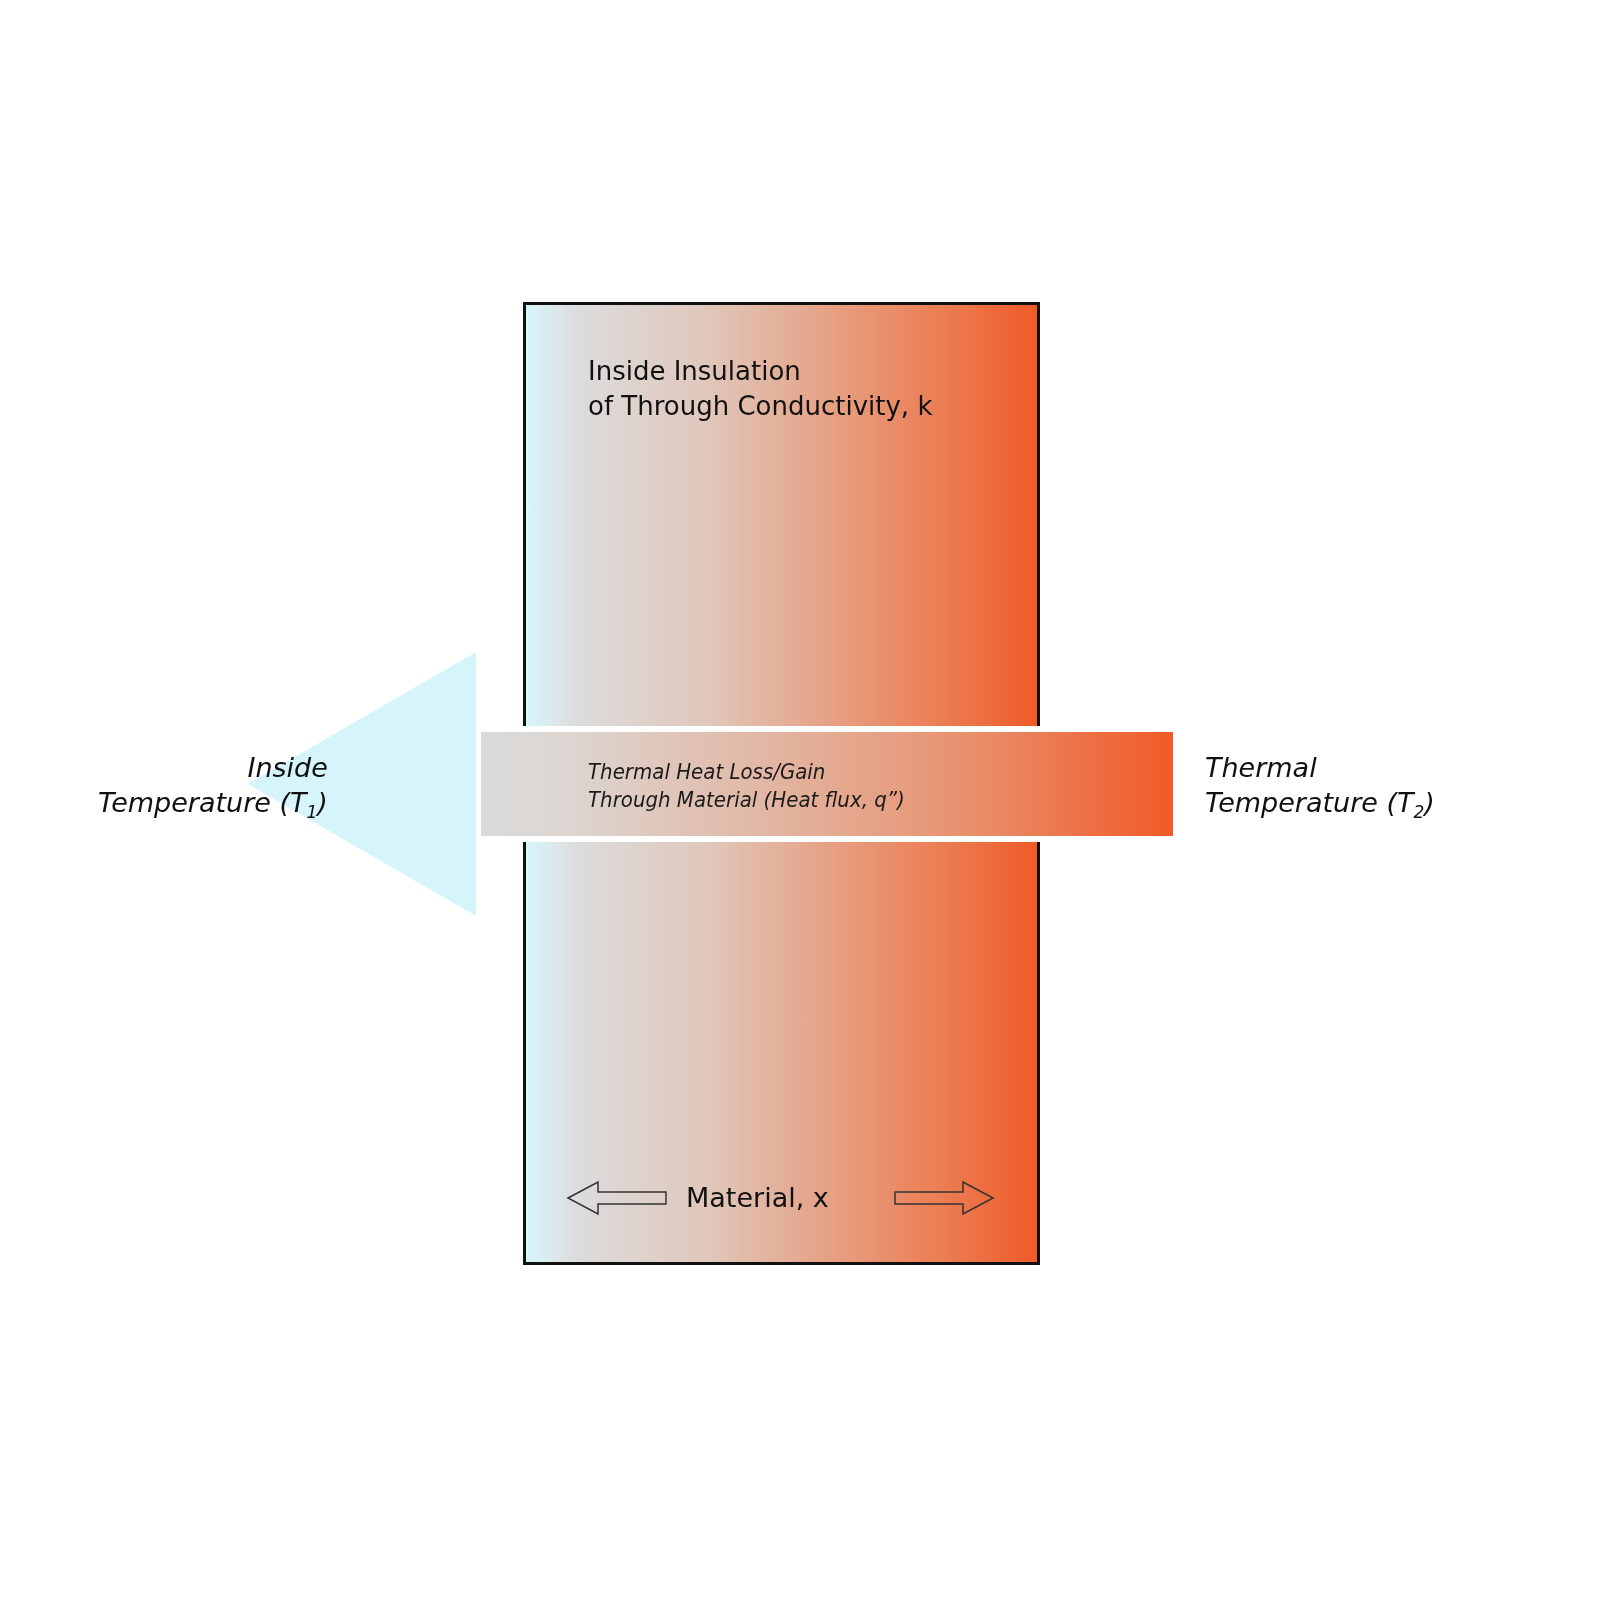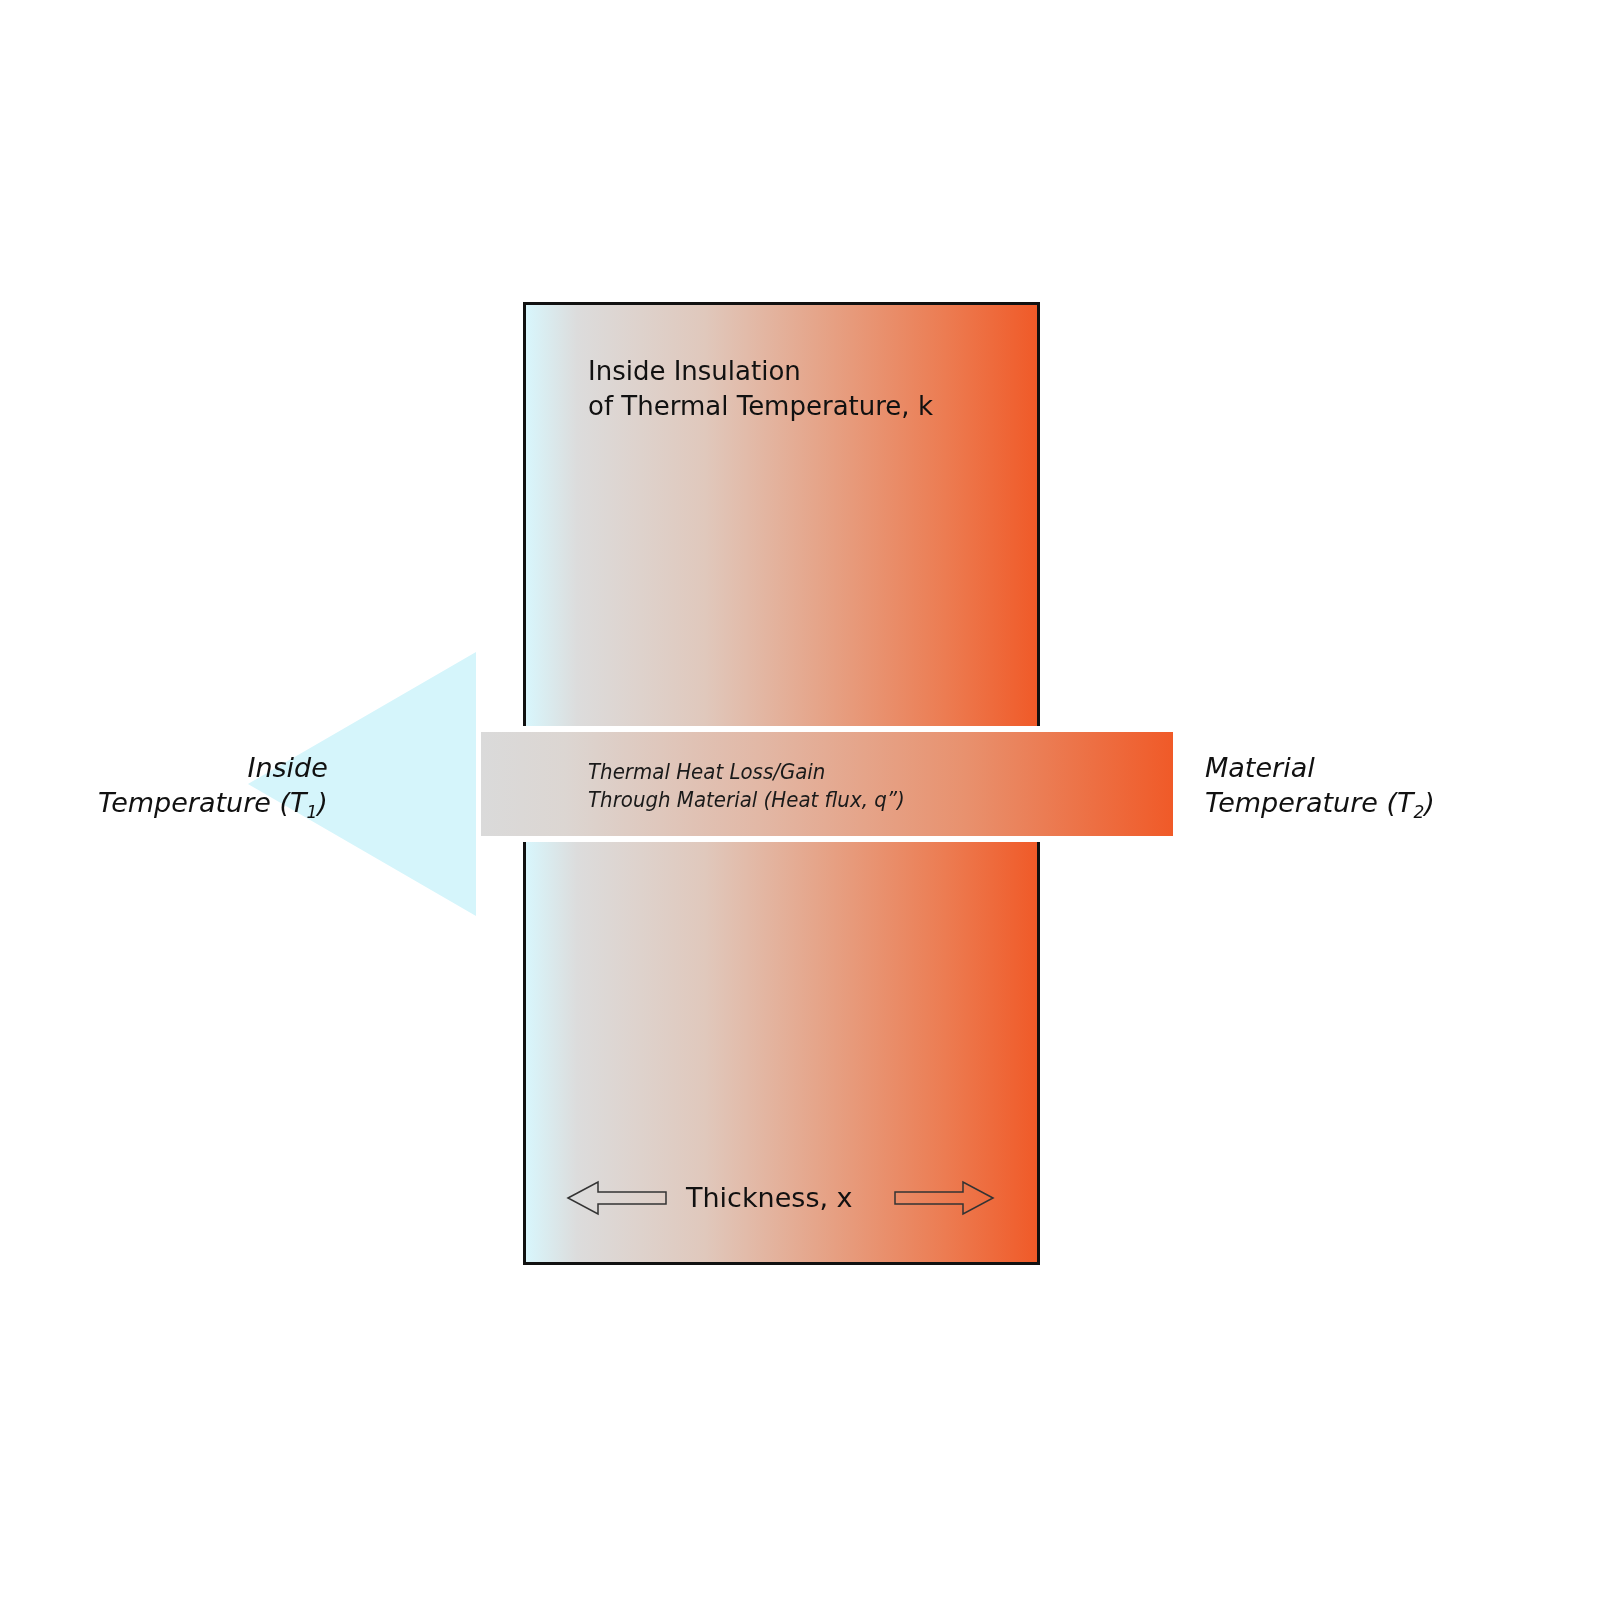--- a/index.html
+++ b/index.html
@@ -51,37 +51,37 @@
 <div class="abs gap-band"></div>
 
 <div class="abs flux-bar"></div>
 
 <svg class="abs triangle" viewBox="0 0 228 264" xmlns="http://www.w3.org/2000/svg">
   <polygon points="228,0 228,264 0,132" fill="#d5f5fb"></polygon>
 </svg>
 
 <div class="abs block-title">
   <div>Inside Insulation</div>
-  <div>of Thermal Temperature, k</div>
+  <div>of Through Conductivity, k</div>
 </div>
 
 <div class="abs flux-label">
   <div>Thermal Heat Loss/Gain</div>
   <div>Through Material (Heat flux, q”)</div>
 </div>
 
 <div class="abs temp-label inside">
   <div>Inside</div>
   <div><span>Temperature (T</span><sub>1</sub><span>)</span></div>
 </div>
 
 <div class="abs temp-label outside">
-  <div>Material</div>
+  <div>Thermal</div>
   <div><span>Temperature (T</span><sub>2</sub><span>)</span></div>
 </div>
 
 <svg class="abs arrow-left" viewBox="0 0 104 36" xmlns="http://www.w3.org/2000/svg">
   <polygon points="2,18 32,2 32,12 100,12 100,24 32,24 32,34" fill="none" stroke="#333" stroke-width="1.5"></polygon>
 </svg>
-<div class="abs thickness-text">Thickness, x</div>
+<div class="abs thickness-text">Material, x</div>
 <svg class="abs arrow-right" viewBox="0 0 104 36" xmlns="http://www.w3.org/2000/svg">
   <polygon points="102,18 72,2 72,12 4,12 4,24 72,24 72,34" fill="none" stroke="#333" stroke-width="1.5"></polygon>
 </svg>
 
 </body></html>

